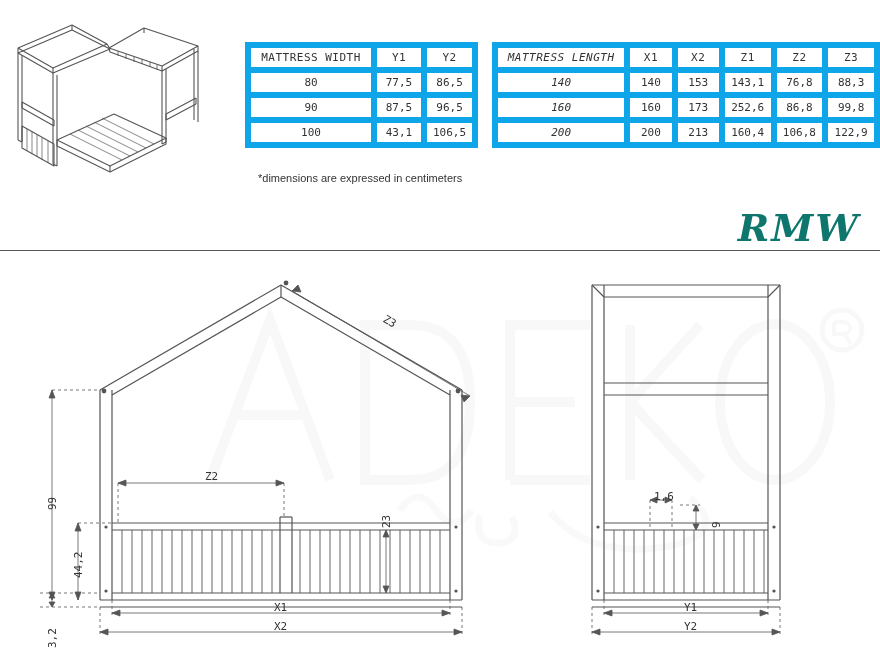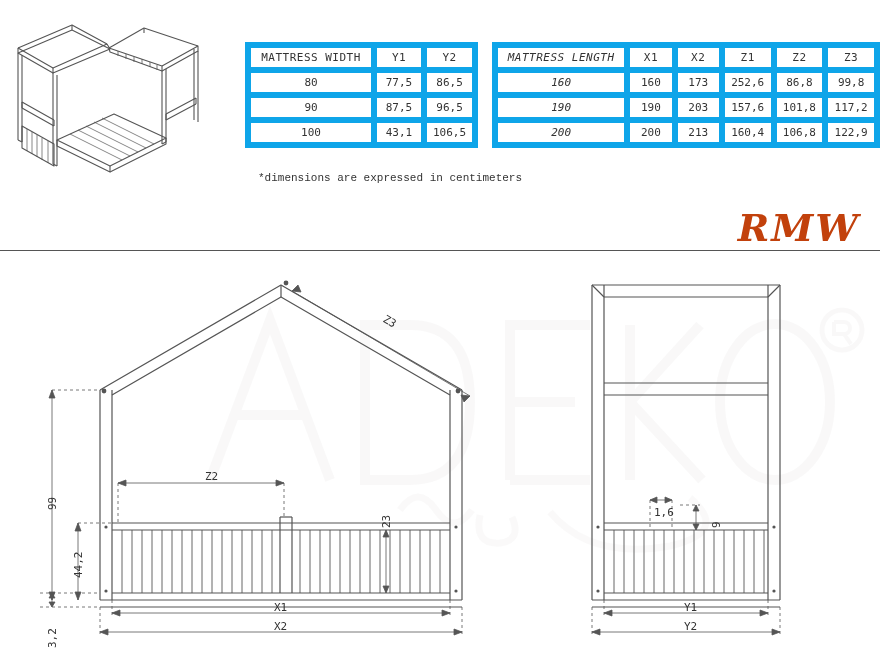--- a/index.html
+++ b/index.html
@@ -46,31 +46,31 @@
   .tbl-width th:first-child{width:108px;}
   .tbl-width td:first-child{width:108px;}
   .tbl-width th:nth-child(n+2), .tbl-width td:nth-child(n+2){width:32px;}
   .tbl-length{position:absolute;left:492px;top:42px;}
   .tbl-length th:first-child, .tbl-length td:first-child{width:118px;font-style:italic;}
   .tbl-length th:nth-child(n+2), .tbl-length td:nth-child(n+2){width:34px;}
 
   .note{
     position:absolute;left:258px;top:172px;
     font-size:11px;color:#333;
-    font-family:Liberation Mono, monospace;
+    font-family:Liberation Sans, sans-serif;
   }
 
   .brand{
     position:absolute;right:20px;top:205px;
     font-family:"DejaVu Serif", serif;
     font-style:italic;
     font-weight:bold;
     font-size:38px;
     letter-spacing:2px;
-    color:#c2410c;
+    color:#0f766e;
   }
 
   
   .iso{position:absolute;left:10px;top:14px;width:200px;height:170px;}
 
   
   .front{position:absolute;left:0px;top:255px;width:520px;height:395px;}
   .side{position:absolute;left:520px;top:255px;width:360px;height:395px;}
 
   .lbl{
@@ -197,34 +197,34 @@
         <th>MATTRESS LENGTH</th>
         <th>X1</th>
         <th>X2</th>
         <th>Z1</th>
         <th>Z2</th>
         <th>Z3</th>
       </tr>
     </thead>
     <tbody>
       <tr>
+        <td>140</td>
+        <td>140</td>
+        <td>153</td>
+        <td>143,1</td>
+        <td>76,8</td>
+        <td>88,3</td>
+      </tr>
+      <tr>
         <td>160</td>
         <td>160</td>
         <td>173</td>
         <td>252,6</td>
         <td>86,8</td>
         <td>99,8</td>
-      </tr>
-      <tr>
-        <td>190</td>
-        <td>190</td>
-        <td>203</td>
-        <td>157,6</td>
-        <td>101,8</td>
-        <td>117,2</td>
       </tr>
       <tr>
         <td>200</td>
         <td>200</td>
         <td>213</td>
         <td>160,4</td>
         <td>106,8</td>
         <td>122,9</td>
       </tr>
     </tbody>
@@ -420,18 +420,18 @@
       <path d="M248 345 L248 362" stroke-dasharray="3,3"></path>
 
       <path d="M72 377 L260 377"></path>
       <path d="M72 377 l8 -3 l0 6 Z" fill="#555"></path>
       <path d="M260 377 l-8 -3 l0 6 Z" fill="#555"></path>
       <path d="M72 352 L72 381" stroke-dasharray="3,3"></path>
       <path d="M260 352 L260 381" stroke-dasharray="3,3"></path>
     </g>
   </svg>
 
-  <div class="lbl" style="left:654px;top:506px;">1,6</div>
+  <div class="lbl" style="left:654px;top:490px;">1,6</div>
   <div class="lbl rot90" style="left:710px;top:528px;">9</div>
   <div class="lbl" style="left:684px;top:601px;">Y1</div>
   <div class="lbl" style="left:684px;top:620px;">Y2</div>
 
 </div>
 
 </body></html>

